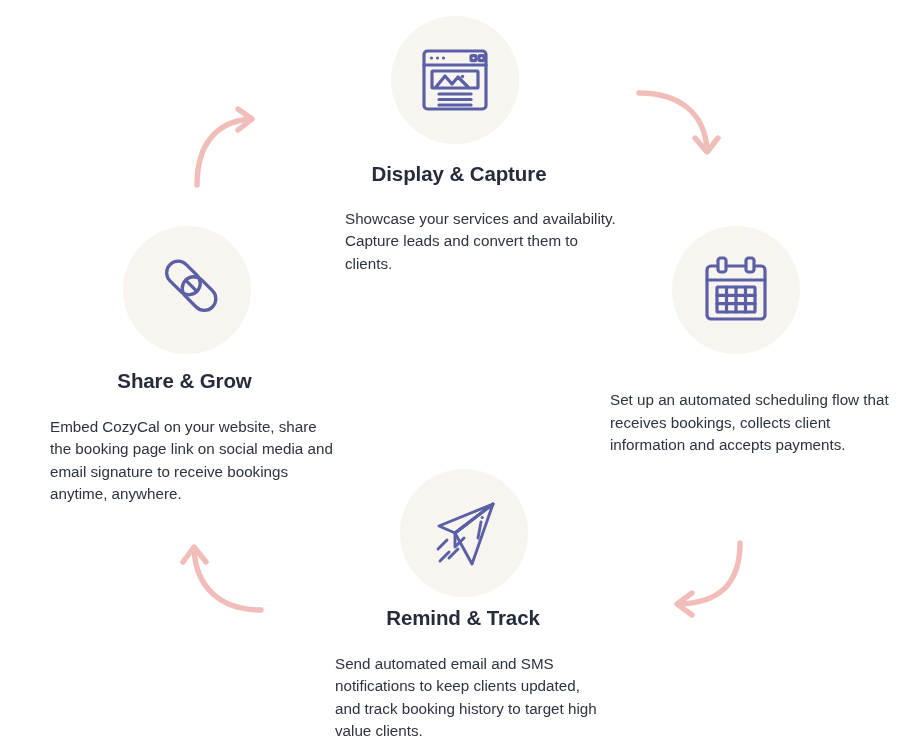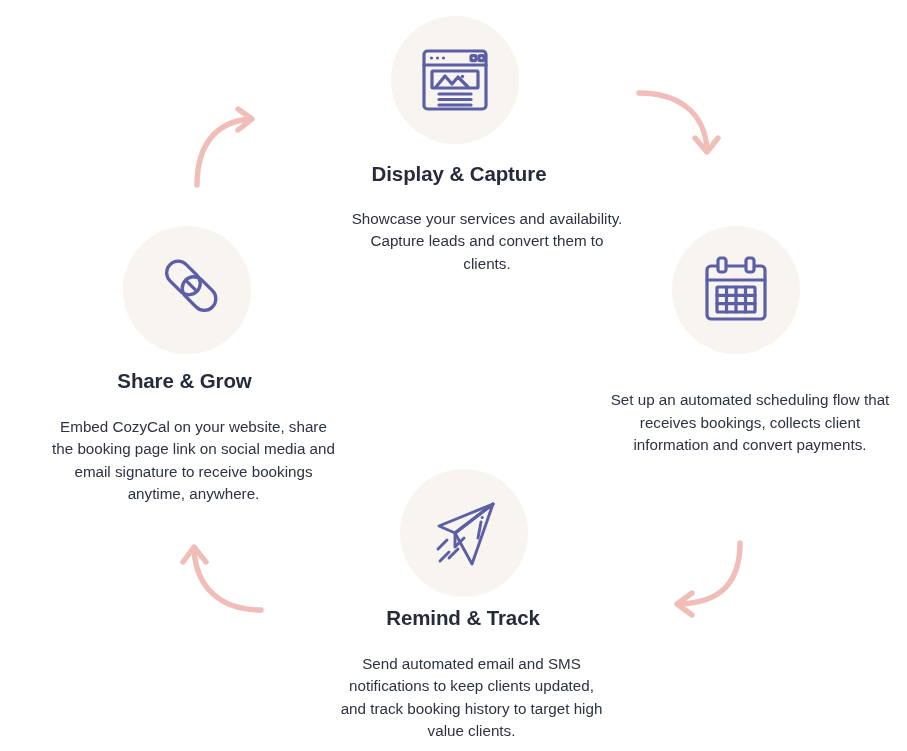--- a/index.html
+++ b/index.html
@@ -41,21 +41,21 @@
   }
   .step-body {
     font-size: 15.2px;
     color: #2d3342;
     line-height: 1.48;
     margin: 0;
     font-weight: 400;
   }
   .step-block { position: absolute; }
   .step-block.center { text-align: center; }
-  .step-block .step-body { text-align: center; }
+  .step-block .step-body { text-align: left; }
 
   
   #block-display      { left: 289px; top: 162px; width: 340px; }
   #block-display .step-body   { margin-top: 21px; padding-left: 56px; }
 
   #block-schedule     { left: 600px; top: 367px; width: 290px; }
   #block-schedule .step-body  { margin-top: 22px; padding-left: 10px; }
 
   #block-share        { left: 32px;  top: 369px; width: 305px; }
   #block-share .step-body     { margin-top: 22px; padding-left: 18px; }
@@ -154,21 +154,21 @@
     <path d="M83 73 C44 73, 18 52, 16 12" stroke="#f1bdb8" stroke-width="5.4" stroke-linecap="round"></path>
     <path d="M5 25 L16 10 L28 25" stroke="#f1bdb8" stroke-width="5.4" stroke-linecap="round" stroke-linejoin="round" fill="none"></path>
   </svg>
 
   <div class="step-block center" id="block-display">
     <h3 class="step-title">Display &amp; Capture</h3>
     <p class="step-body">Showcase your services and availability. Capture leads and convert them to clients.</p>
   </div>
 
   <div class="step-block center" id="block-schedule">
-    <p class="step-body">Set up an automated scheduling flow that receives bookings, collects client information and convert payments.</p>
+    <p class="step-body">Set up an automated scheduling flow that receives bookings, collects client information and accepts payments.</p>
   </div>
 
   <div class="step-block center" id="block-remind">
     <h3 class="step-title">Remind &amp; Track</h3>
     <p class="step-body">Send automated email and SMS notifications to keep clients updated, and track booking history to target high value clients.</p>
   </div>
 
   <div class="step-block center" id="block-share">
     <h3 class="step-title">Share &amp; Grow</h3>
     <p class="step-body">Embed CozyCal on your website, share the booking page link on social media and email signature to receive bookings anytime, anywhere.</p>

